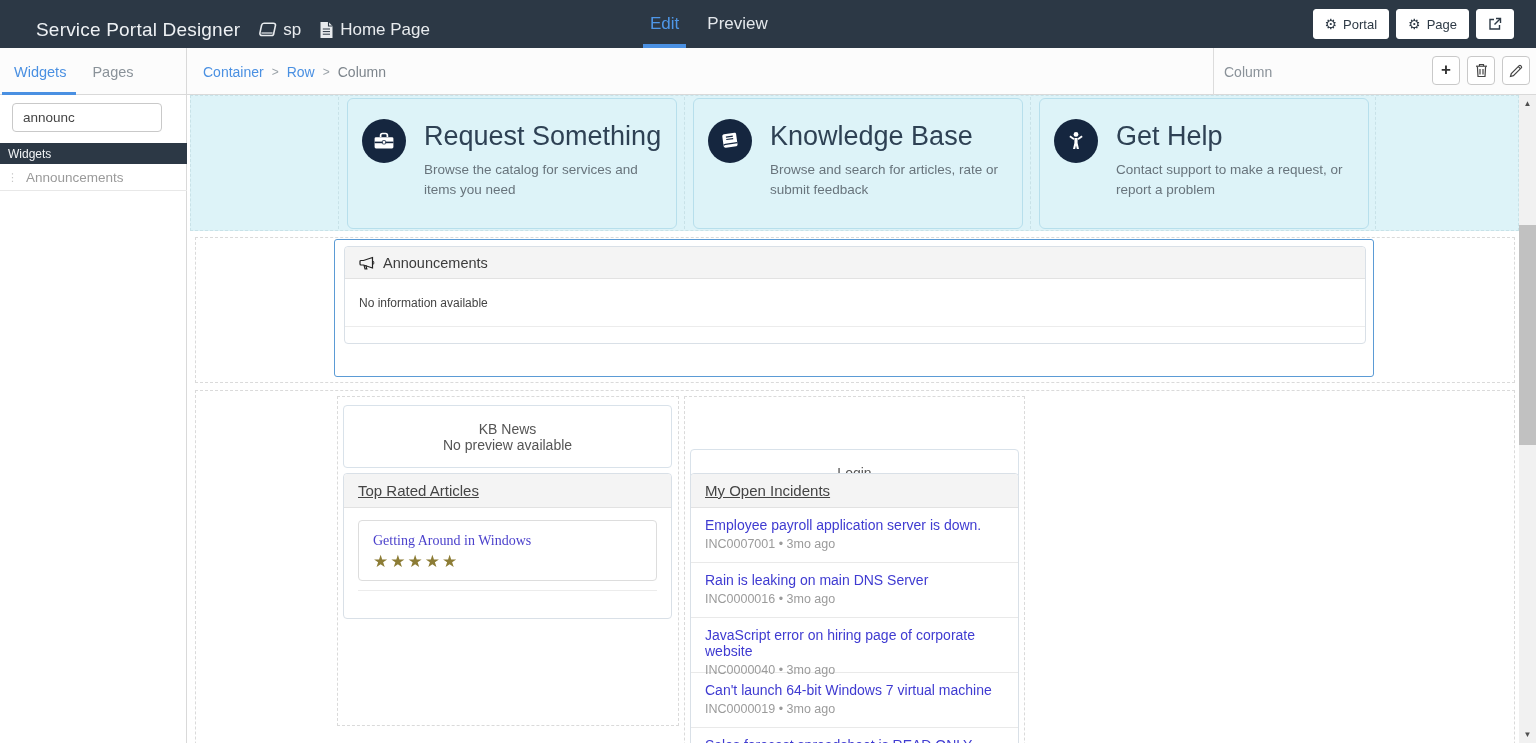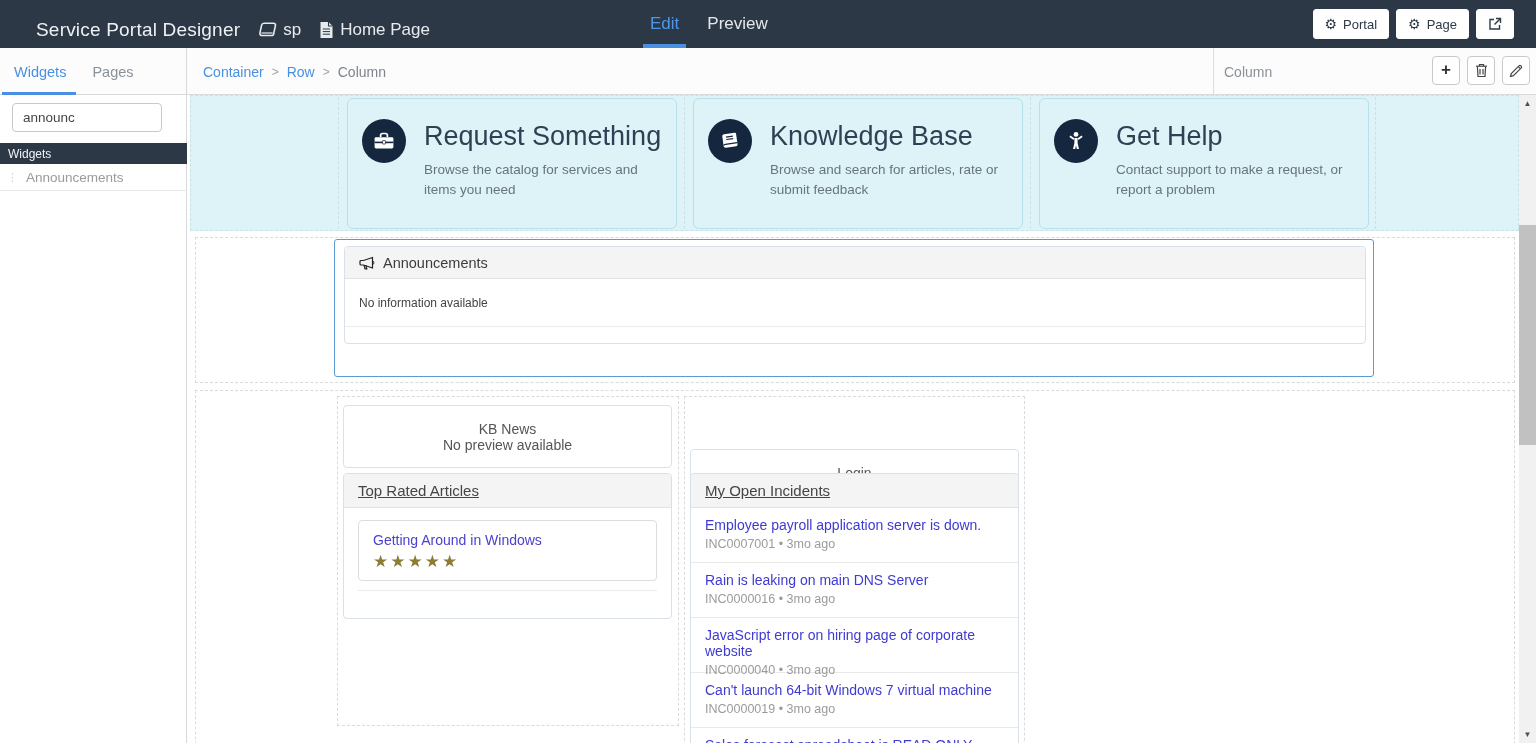--- a/index.html
+++ b/index.html
@@ -70,21 +70,21 @@
   .colB { left:497px; top:301px; width:341px; height:450px; }
 
   .preview-box { position:absolute; background:#fff; border:1px solid #d9e2ea; border-radius:4px; width:329px; height:63px; display:flex; flex-direction:column; align-items:center; justify-content:center; font-size:14px; color:#555; }
   .pv-kb { left:156px; top:310px; }
   .pv-login { left:503px; top:306px;margin-top:48px; }
 
   .tr-panel { position:absolute; left:156px; top:378px; width:329px; height:146px; }
   .tr-panel .panel-header, .inc-panel .panel-header { height:34px; font-size:15px; color:#454545;text-decoration:underline; }
   .tr-body { padding:12px 14px 10px 14px; }
   .article-card { border:1px solid #ddd; border-radius:4px; padding:10px 14px 10px 14px; cursor:pointer; }
-  .article-link { color:#4b41cc; font-size:14px; }
+  .article-link { color:#4b41cc; font-size:14px;font-family:Liberation Serif, serif; }
   .stars { color:#8c7c35; font-size:17px; letter-spacing:2px; line-height:1; margin-top:4px; }
   .tr-footer { border-top:1px solid #ececec; height:20px; margin-top:9px; }
 
   .inc-panel { position:absolute; left:503px; top:378px; width:329px; height:370px; }
   .inc-item { padding:9px 14px 0 14px; height:55px; border-bottom:1px solid #e9e9e9; cursor:pointer; }
   .inc-title { color:#3f3bd1; font-size:14px; display:block; }
   .inc-meta { color:#9b9b9b; font-size:12.5px; margin-top:4px; display:block; }
 
   
   .scrollbar { position:absolute; left:1519px; top:95px; width:17px; height:648px; background:#f1f1f1; }

